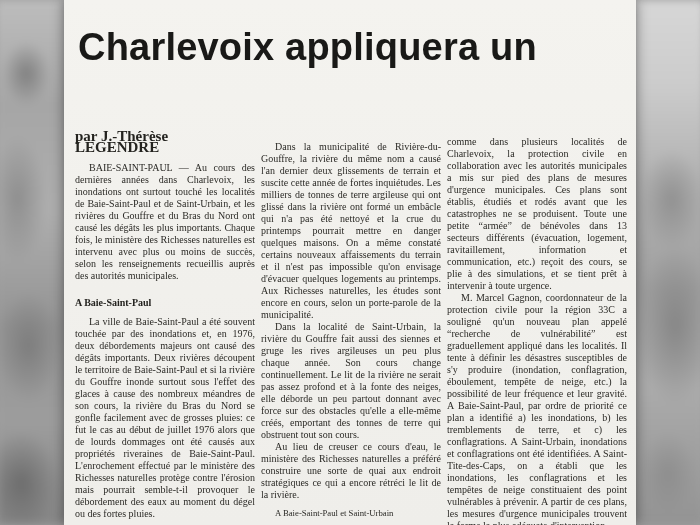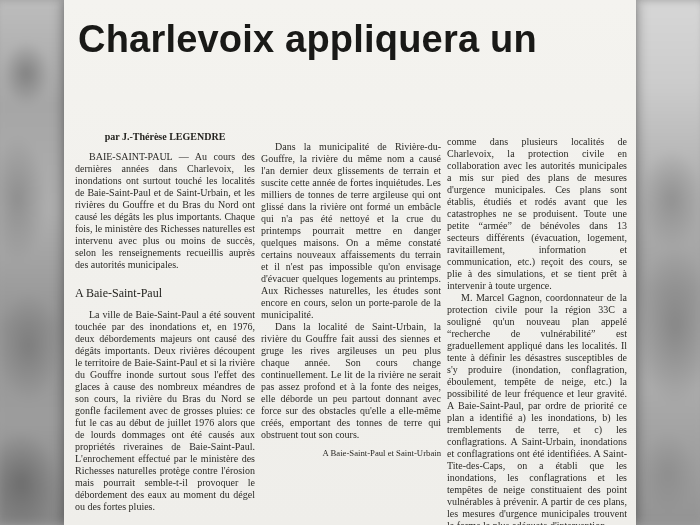--- a/index.html
+++ b/index.html
@@ -31,50 +31,50 @@
   }
 
   .paper {
     position: absolute; left: 64px; top: 0; width: 572px; height: 525px;
     background: linear-gradient(180deg, #f4f3ef 0%, #f1f0ec 55%, #efeeea 100%);
     box-shadow: 0 0 12px rgba(0,0,0,.45);
     overflow: hidden;
   }
 
   .headline {
-    position: absolute; top: 12px; left: 14px; right: 4px; margin: 0;
+    position: absolute; top: 20px; left: 14px; right: 4px; margin: 0;
     font-family: "Liberation Sans", sans-serif;
     font-weight: bold; font-size: 38px; line-height: 55px;
     letter-spacing: .2px; color: #191917;
   }
   .headline .hl-line { display: block; white-space: nowrap; }
 
   .columns {
     position: absolute; top: 131px; left: 11px; right: 9px; bottom: 0;
     display: flex; gap: 6px;
   }
   .col { flex: 1 1 0; color: #2b2a26; }
   .col-2 { padding-top: 10px; }
   .col-3 { padding-top: 5px; }
 
   .byline {
-    text-align: center; font-weight: bold; font-size: 10px; line-height: 11px;
+    font-weight: bold; font-size: 15px; line-height: 11px;
     margin-bottom: 9px; color: #24231f;
   }
   .para {
     margin: 0; font-size: 10px; line-height: 12px;
     text-align: justify; text-justify: inter-word;
   }
   .para.indent { text-indent: 14px; }
   .para + .para { margin-top: 0; }
   .subhead {
-    margin: 15px 0 8px 0; font-size: 12px; font-weight: normal; color: #24231f;
+    margin: 15px 0 8px 0; font-size: 10px; font-weight: bold; color: #24231f;
   }
   .catchline {
-    margin-top: 8px; font-size: 8.7px; line-height: 9.3px; text-indent: 14px; text-align: right;
+    margin-top: 8px; font-size: 8.7px; line-height: 9.3px; text-indent: 14px;
   }
 </style>
 </head>
 <body>
 
 <div class="stage">
   <div class="blur-side left"></div>
   <div class="blur-side right"></div>
 
   <div class="paper">
@@ -88,20 +88,21 @@
       <div class="col col-1">
         <div class="byline">par J.-Thérèse LEGENDRE</div>
         <p class="para indent">BAIE-SAINT-PAUL — Au cours des dernières années dans Charlevoix, les inondations ont surtout touché les localités de Baie-Saint-Paul et de Saint-Urbain, et les rivières du Gouffre et du Bras du Nord ont causé les dégâts les plus importants. Chaque fois, le ministère des Richesses naturelles est intervenu avec plus ou moins de succès, selon les renseignements recueillis auprès des autorités municipales.</p>
         <h3 class="subhead">A Baie-Saint-Paul</h3>
         <p class="para indent">La ville de Baie-Saint-Paul a été souvent touchée par des inondations et, en 1976, deux débordements majeurs ont causé des dégâts importants. Deux rivières découpent le territoire de Baie-Saint-Paul et si la rivière du Gouffre inonde surtout sous l'effet des glaces à cause des nombreux méandres de son cours, la rivière du Bras du Nord se gonfle facilement avec de grosses pluies: ce fut le cas au début de juillet 1976 alors que de lourds dommages ont été causés aux propriétés riveraines de Baie-Saint-Paul. L'enrochement effectué par le ministère des Richesses naturelles protège contre l'érosion mais pourrait semble-t-il provoquer le débordement des eaux au moment du dégel ou des fortes pluies.</p>
       </div>
 
       <div class="col col-2">
         <p class="para indent">Dans la municipalité de Rivière-du-Gouffre, la rivière du même nom a causé l'an dernier deux glissements de terrain et suscite cette année de fortes inquiétudes. Les milliers de tonnes de terre argileuse qui ont glissé dans la rivière ont formé un embâcle qui n'a pas été nettoyé et la crue du printemps pourrait mettre en danger quelques maisons. On a même constaté certains nouveaux affaissements du terrain et il n'est pas impossible qu'on envisage d'évacuer quelques logements au printemps. Aux Richesses naturelles, les études sont encore en cours, selon un porte-parole de la municipalité.</p>
         <p class="para indent">Dans la localité de Saint-Urbain, la rivière du Gouffre fait aussi des siennes et gruge les rives argileuses un peu plus chaque année. Son cours change continuellement. Le lit de la rivière ne serait pas assez profond et à la fonte des neiges, elle déborde un peu partout donnant avec force sur des obstacles qu'elle a elle-même créés, emportant des tonnes de terre qui obstruent tout son cours.</p>
+        <p class="para indent">Au lieu de creuser ce cours d'eau, le ministère des Richesses naturelles a préféré construire une sorte de quai aux endroit stratégiques ce qui a encore rétréci le lit de la rivière.</p>
         <p class="catchline">A Baie-Saint-Paul et Saint-Urbain</p>
       </div>
 
       <div class="col col-3">
         <p class="para">comme dans plusieurs localités de Charlevoix, la protection civile en collaboration avec les autorités municipales a mis sur pied des plans de mesures d'urgence municipales. Ces plans sont établis, étudiés et rodés avant que les catastrophes ne se produisent. Toute une petite “armée” de bénévoles dans 13 secteurs différents (évacuation, logement, ravitaillement, information et communication, etc.) reçoit des cours, se plie à des simulations, et se tient prêt à intervenir à toute urgence.</p>
         <p class="para indent">M. Marcel Gagnon, coordonnateur de la protection civile pour la région 33C a souligné qu'un nouveau plan appelé “recherche de vulnérabilité” est graduellement appliqué dans les localités. Il tente à définir les désastres susceptibles de s'y produire (inondation, conflagration, éboulement, tempête de neige, etc.) la possibilité de leur fréquence et leur gravité. A Baie-Saint-Paul, par ordre de priorité ce plan a identifié a) les inondations, b) les tremblements de terre, et c) les conflagrations. A Saint-Urbain, inondations et conflagrations ont été identifiées. A Saint-Tite-des-Caps, on a établi que les inondations, les conflagrations et les tempêtes de neige constituaient des point vulnérables à prévenir. A partir de ces plans, les mesures d'urgence municipales trouvent la forme la plus adéquate d'intervention.</p>
       </div>
 
     </div>
   </div>

